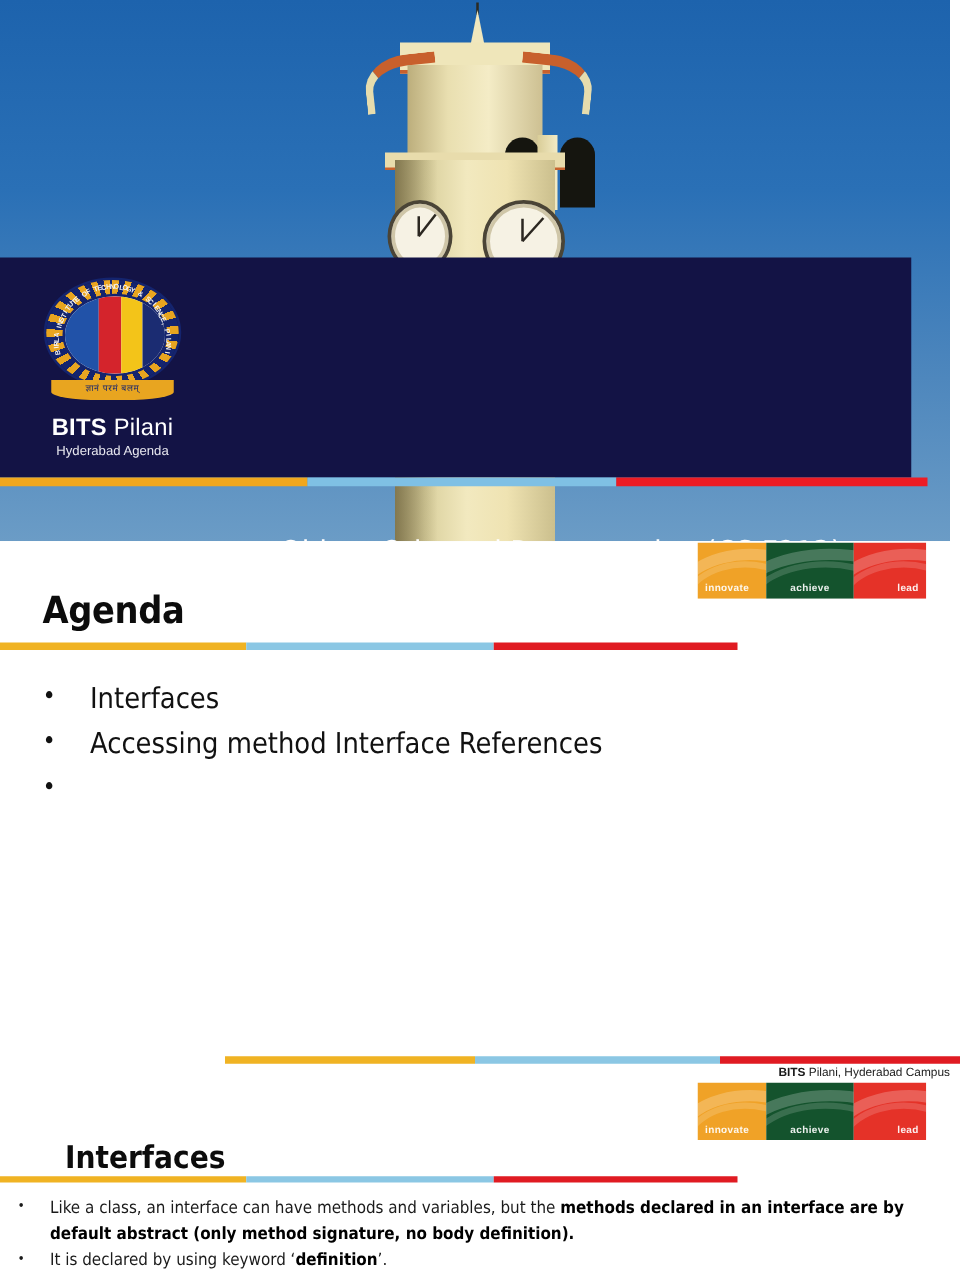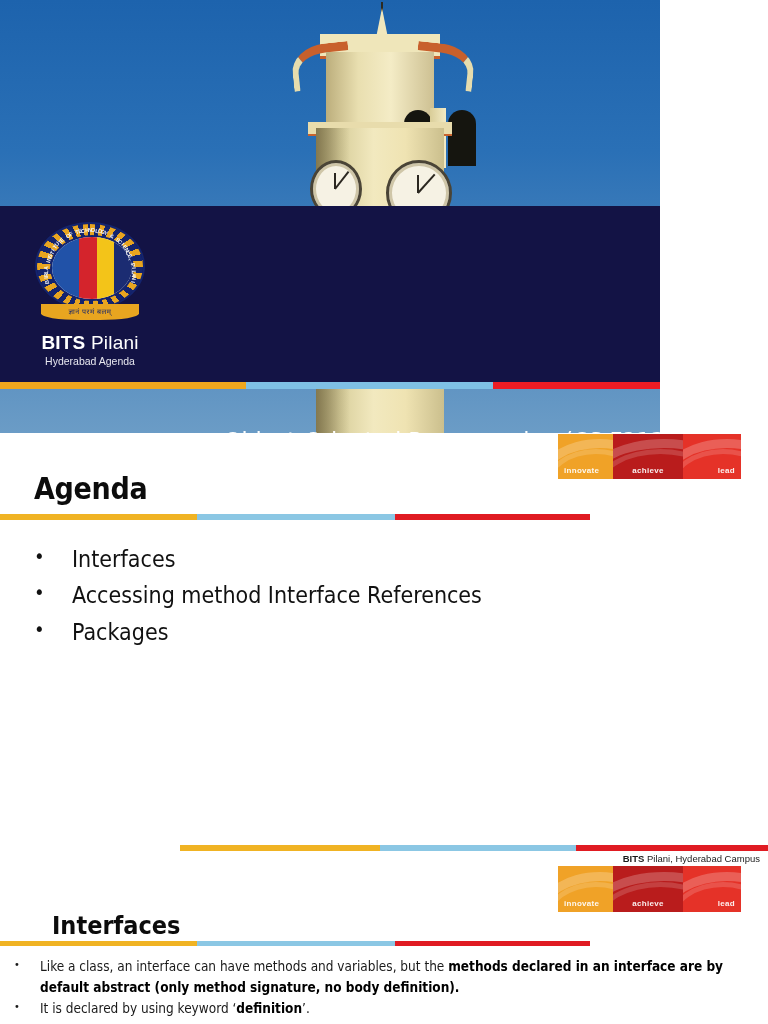--- a/index.html
+++ b/index.html
@@ -12,21 +12,21 @@
     height: 1024px;
     position: relative;
     overflow: hidden;
     font-family: "Liberation Sans", sans-serif;
   }
 
   
   #title-slide {
     position: absolute;
     left: 0; top: 0;
-    width: 660px; height: 433px;
+    width: 760px; height: 433px;
     overflow: hidden;
   }
   .sky {
     position: absolute;
     left: 0; top: 0;
     width: 768px; height: 433px;
     background: linear-gradient(180deg, #1d63ad 0%, #2a70b6 35%, #4e87bd 70%, #6b9cc6 100%);
   }
   
   .tower-wrap {
@@ -239,21 +239,21 @@
     display: flex;
     overflow: hidden;
     justify-content: flex-end;
   }
   .iel-logo .panel {
     position: relative;
     height: 100%;
     overflow: hidden;
   }
   .iel-logo .panel.orange { background: #f0a227; }
-  .iel-logo .panel.blue   { background: #b91c1c; }
+  .iel-logo .panel.blue   { background: #14532d; }
   .iel-logo .panel.red    { background: #e53228; }
   .iel-logo .panel .arcs {
     position: absolute;
     left: -40%; top: 12%;
     width: 200%; height: 150%;
     border-radius: 50%;
     border: 9px solid rgba(255,255,255,0.22);
   }
   .iel-logo .panel .arcs2 {
     position: absolute;
@@ -515,21 +515,20 @@
     <li>
       <span class="dot">•</span>
       <span>Interfaces</span>
     </li>
     <li>
       <span class="dot">•</span>
       <span>Accessing method Interface References</span>
     </li>
     <li>
       <span class="dot">•</span>
-      <span>Packages</span>
     </li>
   </ul>
 
   <div class="tri-bar" id="agenda-footer-tri">
     <div class="seg s1"></div>
     <div class="seg s2"></div>
     <div class="seg s3"></div>
   </div>
   <div id="agenda-footer-text">
     <b>BITS</b><span> Pilani,  Hyderabad Campus</span>

